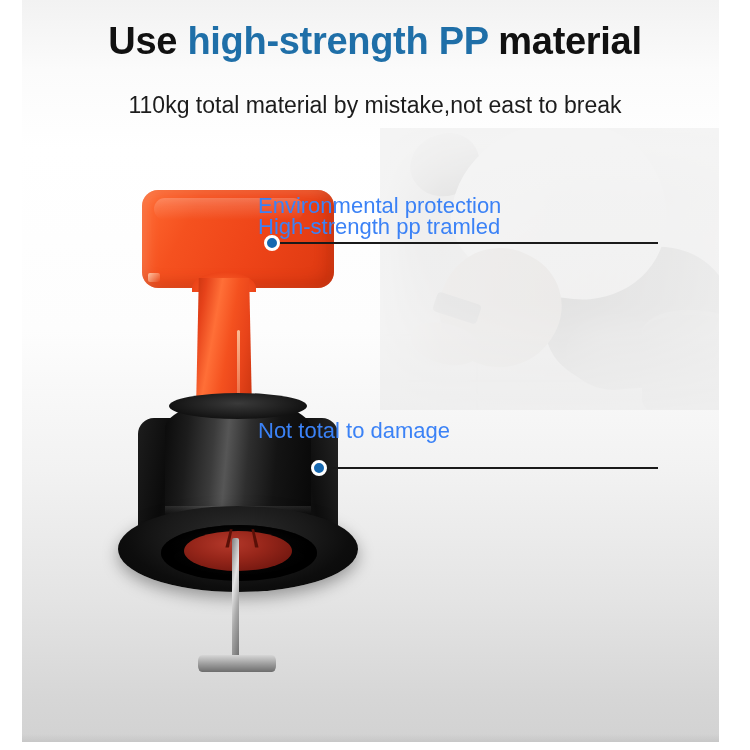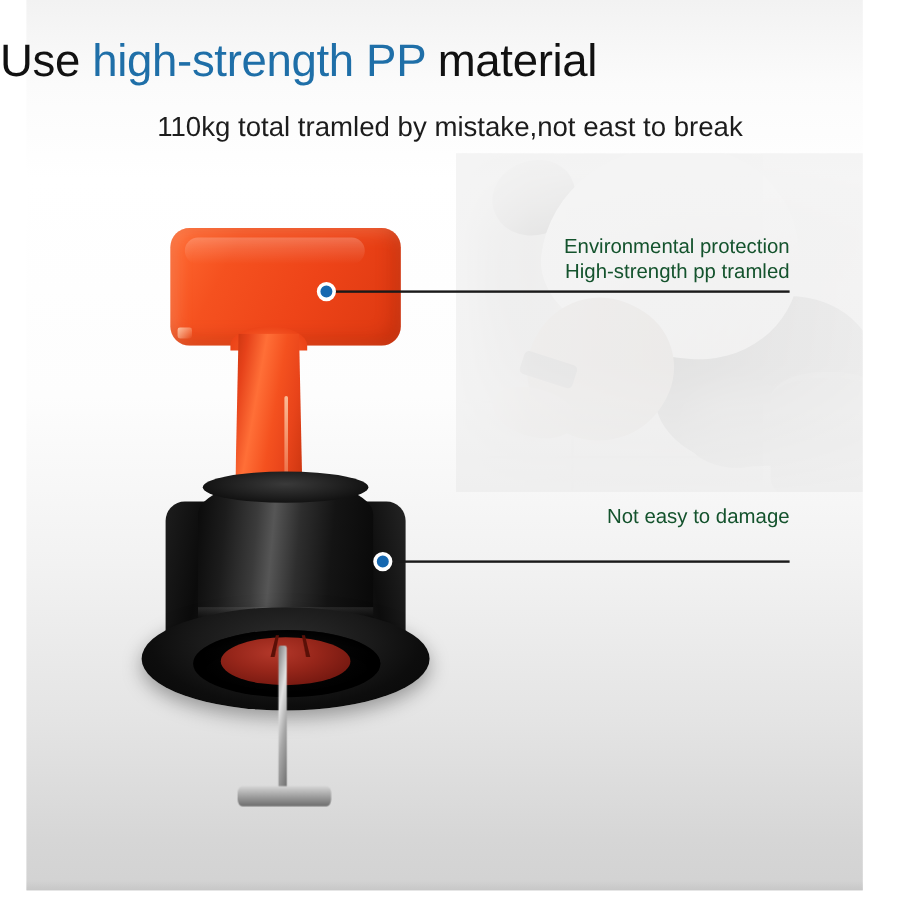--- a/index.html
+++ b/index.html
@@ -113,24 +113,24 @@
     position: absolute; inset: -4px;
     background:
       linear-gradient(to right, rgba(255,255,255,.98) 0%, rgba(255,255,255,.55) 18%, rgba(255,255,255,.35) 50%, rgba(255,255,255,.7) 92%, rgba(255,255,255,.96) 100%),
       linear-gradient(to bottom, rgba(255,255,255,.95) 0%, rgba(255,255,255,.35) 25%, rgba(255,255,255,.45) 62%, rgba(255,255,255,.95) 100%);
   }
 
   
   .title {
     position: absolute;
     left: 0; right: 0;
-    top: 30px;
-    text-align: left;
+    top: 20px;
+    text-align: center;
     font-size: 38px;
-    font-weight: normal;
+    font-weight: bold;
     color: #111111;
     letter-spacing: -.3px;
     white-space: nowrap;
   }
   .title .accent { color: #1f6fa8; }
   .subtitle {
     position: absolute;
     left: 0; right: 0;
     top: 92px;
     text-align: center;
@@ -261,24 +261,24 @@
     border: 3px solid #ffffff;
     box-sizing: border-box;
   }
   .callout-line {
     position: absolute;
     height: 0;
     border-top: 2px solid #1a1a1a;
   }
   .callout-text {
     position: absolute;
-    text-align: right;
-    font-size: 17px;
+    text-align: left;
+    font-size: 22px;
     line-height: 21px;
-    color: #14532d;
+    color: #3b82f6;
     white-space: nowrap;
   }
 
   #dot-1  { left: 264px; top: 235px; }
   #line-1 { left: 276px; top: 242px; width: 382px; }
   #text-1 { left: 258px; top: 195px; width: 400px; }
 
   #dot-2  { left: 311px; top: 460px; }
   #line-2 { left: 323px; top: 467px; width: 335px; }
   #text-2 { left: 258px; top: 420px; width: 400px; }
@@ -305,21 +305,21 @@
       <div class="tool"></div>
       <div class="person-hand"></div>
       <div class="fade"></div>
     </div>
 
     <div class="canvas-bottom-edge"></div>
   </div>
 
   <div class="title"><span>Use </span><span class="accent">high-strength PP</span><span> material</span></div>
 
-  <div class="subtitle">110kg total tramled by mistake,not east to break</div>
+  <div class="subtitle">110kg total material by mistake,not east to break</div>
 
   <div class="product">
     <div class="handle-cap">
       <div class="gloss"></div>
       <div class="nick"></div>
     </div>
     <div class="shaft-join"></div>
     <div class="handle-shaft">
       <div class="seam"></div>
     </div>
@@ -342,18 +342,18 @@
   </div>
 
   <div class="callout-text" id="text-1">
     <div>Environmental protection</div>
     <div>High-strength pp tramled</div>
   </div>
   <div class="callout-line" id="line-1"></div>
   <div class="callout-dot" id="dot-1"></div>
 
   <div class="callout-text" id="text-2">
-    <div>Not easy to damage</div>
+    <div>Not total to damage</div>
   </div>
   <div class="callout-line" id="line-2"></div>
   <div class="callout-dot" id="dot-2"></div>
 
 </div>
 
 </body></html>

